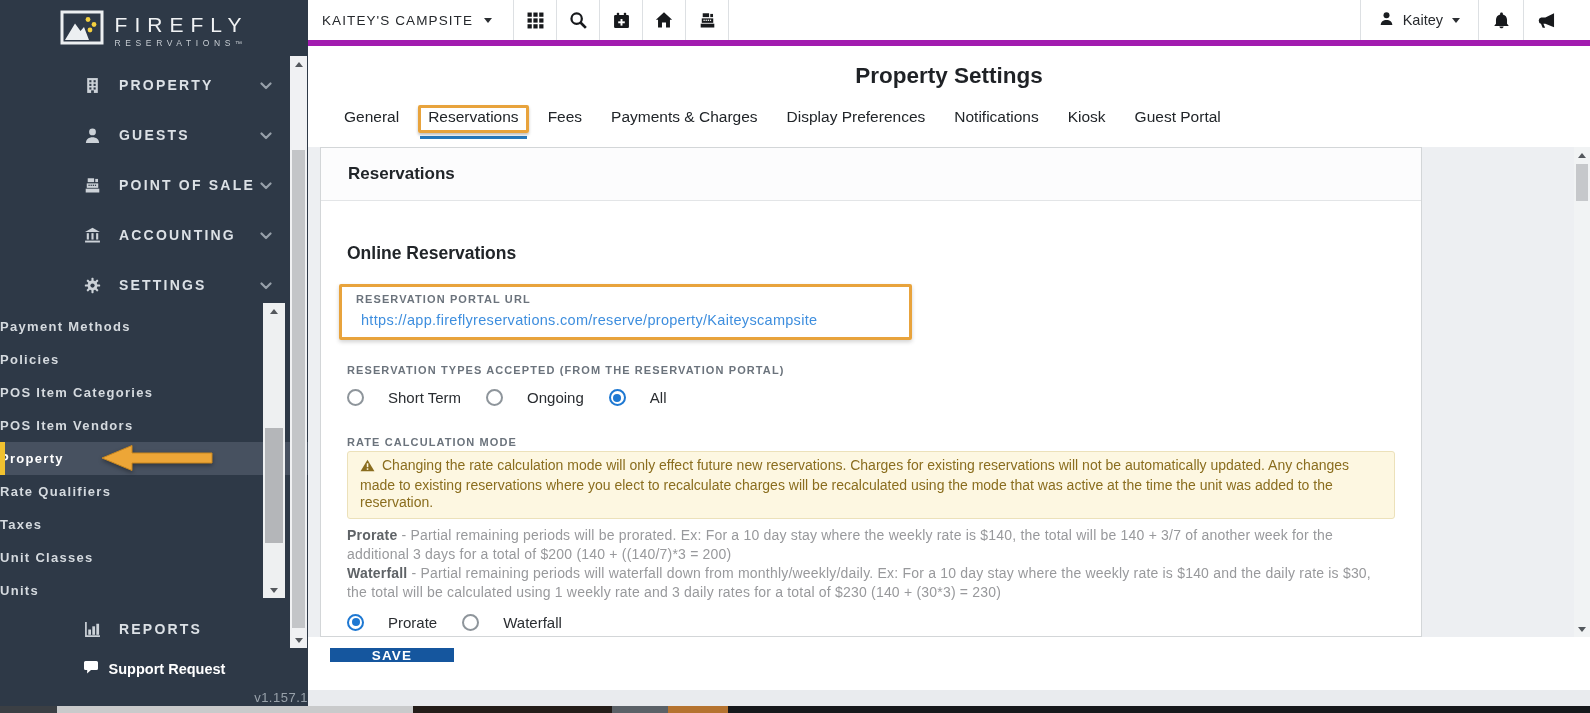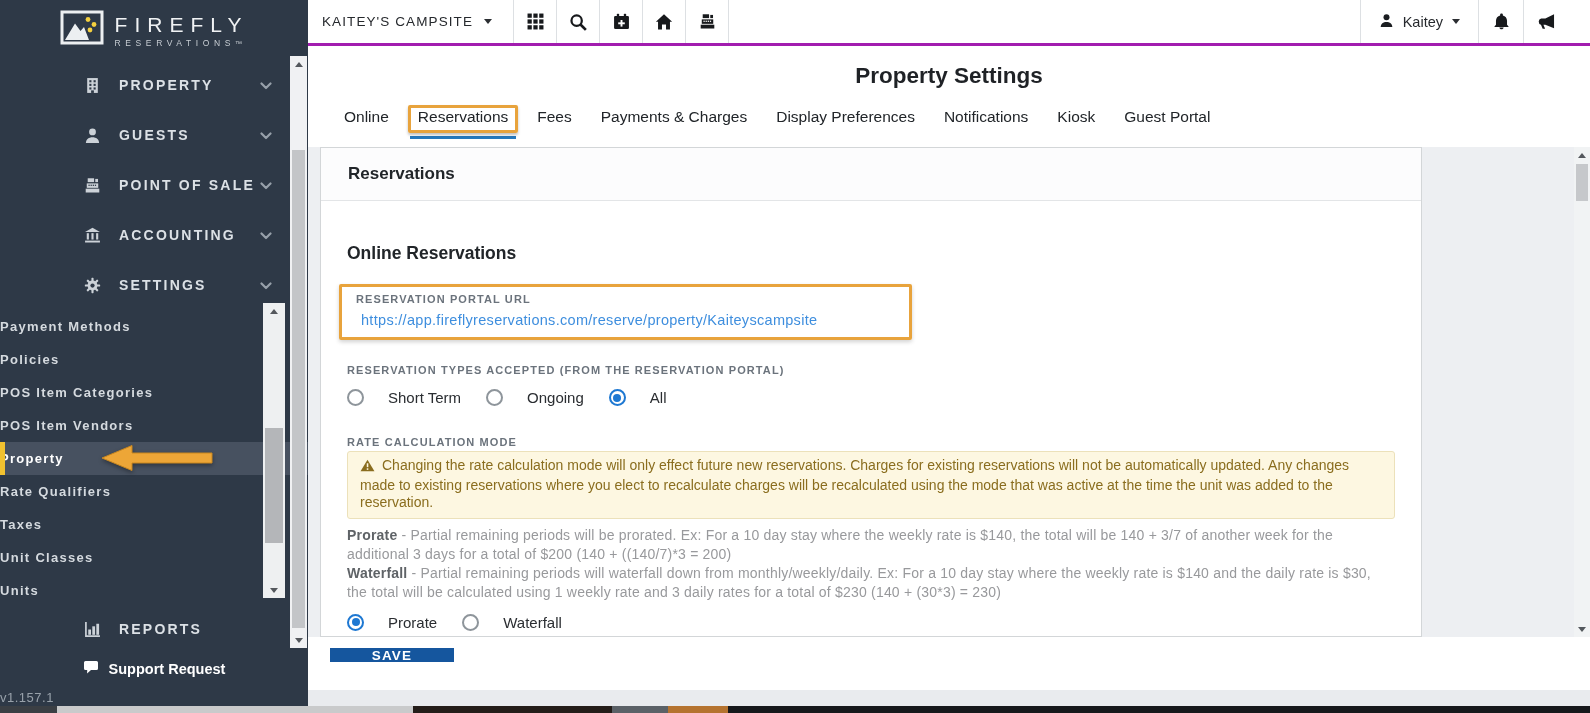--- a/index.html
+++ b/index.html
@@ -19,38 +19,38 @@
   .chev{position:absolute;left:260px;top:50%;transform:translateY(-50%);}
   .subnav-item{height:33px;display:flex;align-items:center;position:relative;
                font-size:13px;font-weight:600;letter-spacing:1.3px;color:#d5dadf;cursor:pointer;}
   .subnav-item.active{background:#475160;color:#fff;}
   .active-bar{position:absolute;left:0;top:0;bottom:0;width:5px;background:#f2c230;}
   .anno-arrow{position:absolute;left:100px;top:1px;width:114px;height:30px;z-index:6;
               filter:drop-shadow(0 2px 2px rgba(0,0,0,.35));}
   .nav-item.reports{height:44px;}
   .support{height:28px;margin-top:4px;display:flex;align-items:center;justify-content:center;gap:10px;
            font-size:14.5px;font-weight:700;color:#fff;cursor:pointer;}
-  .version{margin-top:7px;text-align:left;font-size:13px;color:#98a1aa;letter-spacing:.5px;}
+  .version{margin-top:7px;text-align:right;font-size:13px;color:#98a1aa;letter-spacing:.5px;}
 
   
   .scrollbar{position:absolute;z-index:4;}
   .sb-scroll-outer{left:290px;top:56px;width:17px;height:592px;background:#f0f1f3;}
   .sb-scroll-outer .thumb{position:absolute;left:2px;width:13px;top:94px;height:478px;background:#c3c5c8;}
   .sb-scroll-inner{left:263px;top:303px;width:22px;height:295px;background:#eef0f1;}
   .sb-scroll-inner .thumb{position:absolute;left:2px;width:18px;top:125px;height:115px;background:#b4b6b9;}
   .main-scroll{left:1574px;top:147px;width:16px;height:490px;background:#f1f3f4;}
   .main-scroll .thumb{position:absolute;left:2px;width:12px;top:17px;height:37px;background:#c6c8cb;}
   .arrow-btn{position:absolute;left:0;width:100%;height:16px;display:flex;align-items:center;justify-content:center;cursor:pointer;}
   .arrow-btn.up{top:0}.arrow-btn.down{bottom:0}
   .tri-up{width:0;height:0;border-left:4px solid transparent;border-right:4px solid transparent;border-bottom:5px solid #54585d;}
   .tri-down{width:0;height:0;border-left:4px solid transparent;border-right:4px solid transparent;border-top:5px solid #54585d;}
 
   
   .topbar{position:absolute;left:308px;top:0;width:1282px;height:46px;background:#fff;
-          border-bottom:3px solid #a21caf;display:flex;align-items:stretch;box-sizing:border-box;}
+          border-bottom:6px solid #a21caf;display:flex;align-items:stretch;box-sizing:border-box;}
   .prop-select{display:flex;align-items:center;gap:11px;padding:0 21px 0 14px;border-right:1px solid #dde0e3;
                font-size:13.5px;letter-spacing:1.1px;color:#26292d;font-weight:500;cursor:pointer;}
   .tb-btn{width:42px;display:flex;align-items:center;justify-content:center;border-right:1px solid #dde0e3;cursor:pointer;color:#17191c;}
   .tb-right{margin-left:auto;display:flex;align-items:stretch;}
   .user-box{display:flex;align-items:center;gap:9px;padding:16px 18px;border-left:1px solid #dde0e3;
             font-size:14.5px;color:#26292d;cursor:pointer;}
   .tb-btn-r{width:44px;display:flex;align-items:center;justify-content:center;border-left:1px solid #dde0e3;cursor:pointer;color:#17191c;}
   .tb-spacer{width:22px;}
   .caret{width:0;height:0;border-left:4.5px solid transparent;border-right:4.5px solid transparent;border-top:5.5px solid #2b2e32;}
 
@@ -362,21 +362,21 @@
             <path d="M15.6 1.2v13.2L7.4 11H5.6l1.6 3.8H4.9L3.3 11a3 3 0 0 1 .2-5.8h3.9z"></path>
           </svg>
       </div>
       <div class="tb-spacer"></div>
     </div>
   </header>
 
   <div class="content-head">
     <h1 class="page-title">Property Settings</h1>
     <nav class="tabs">
-      <div class="tab">Online</div>
+      <div class="tab">General</div>
       <div class="tab active">
         <span class="tab-label">Reservations</span>
         <span class="underline"></span>
         <span class="anno-box"></span>
       </div>
       <div class="tab">Fees</div>
       <div class="tab">Payments &amp; Charges</div>
       <div class="tab">Display Preferences</div>
       <div class="tab">Notifications</div>
       <div class="tab">Kiosk</div>

